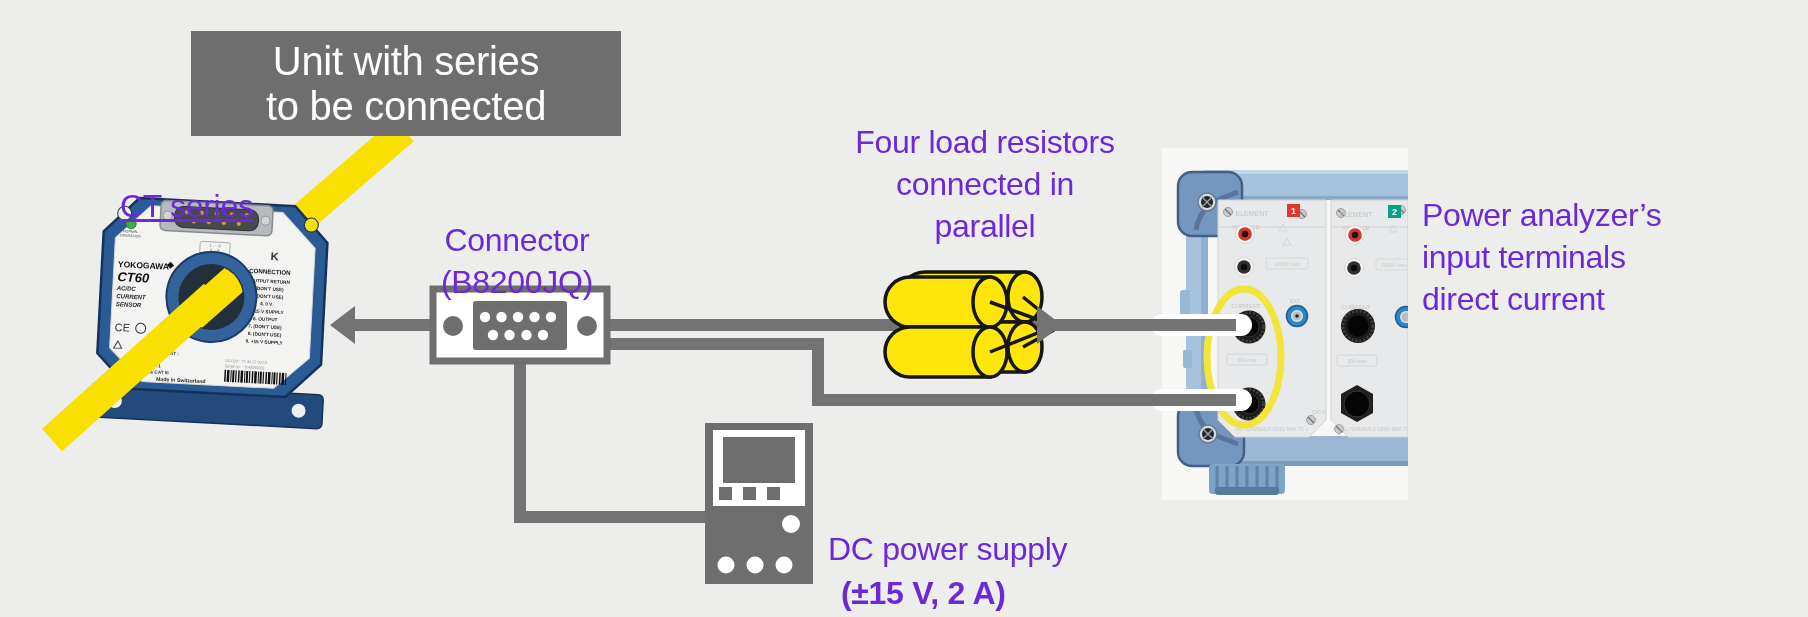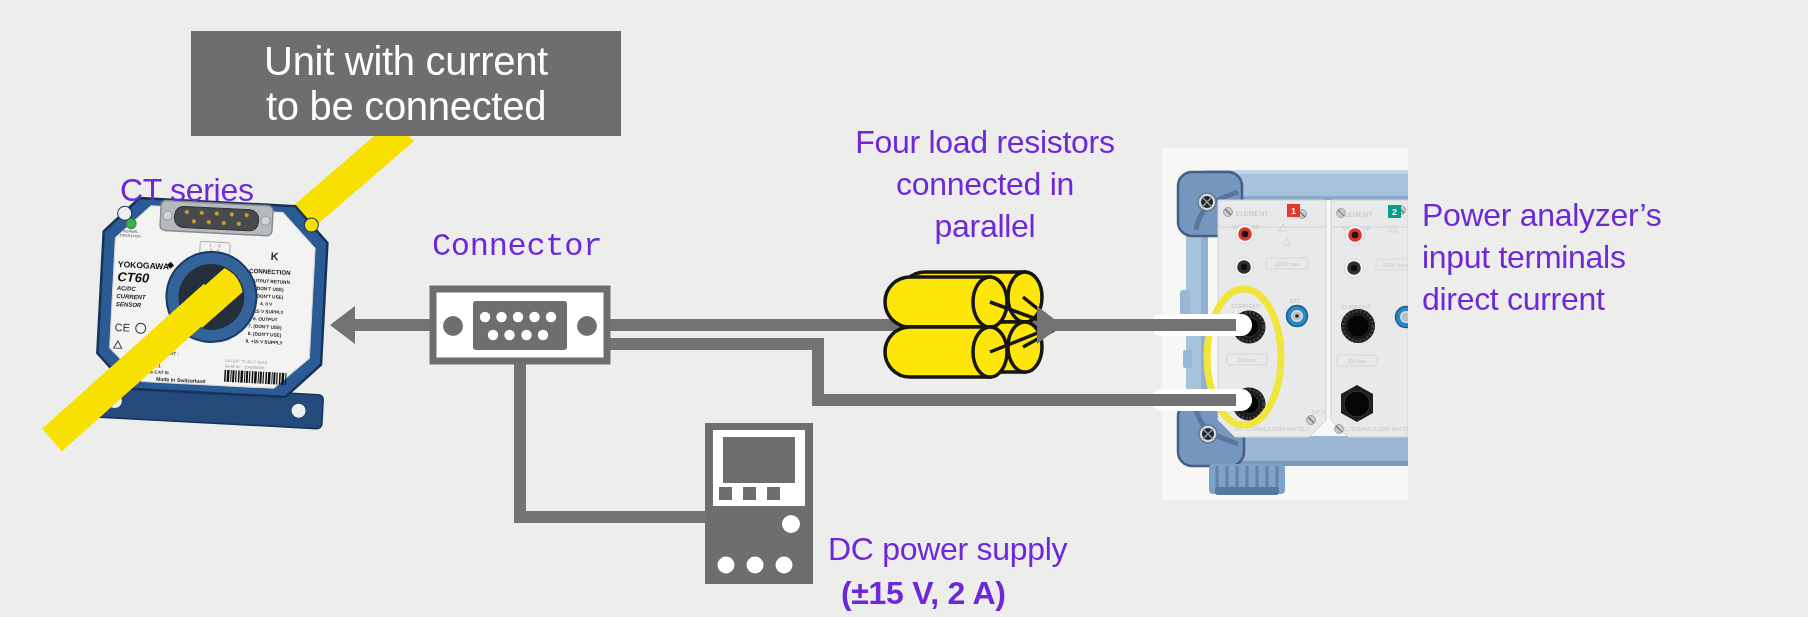--- a/index.html
+++ b/index.html
@@ -10,22 +10,22 @@
     color:#383838;
   }
   .abs{position:absolute;}
   .lbl{font-size:32px;line-height:42px;letter-spacing:-0.3px;color:#6d28d9;white-space:nowrap;margin-top:29px;}
   .center{text-align:center;}
   #unit-box{
     left:191px;top:31px;width:430px;height:105px;background:#6e6e6e;
     display:flex;flex-direction:column;justify-content:center;align-items:center;
     color:#fff;font-size:40px;line-height:45px;letter-spacing:-0.3px;z-index:5;
   }
-  #ct-series-label{left:120px;top:140px;z-index:5;}
-  #connector-label{left:387px;top:197px;width:260px;z-index:5;font-family:Liberation Mono, monospace;}
+  #ct-series-label{left:120px;top:156px;z-index:5;text-decoration:underline;}
+  #connector-label{left:387px;top:190px;width:260px;z-index:5;}
   #resistors-label{left:775px;top:92px;width:420px;z-index:5;}
   #analyzer-label{left:1422px;top:165px;z-index:5;}
   #dc-label{left:828px;top:498px;line-height:44px;z-index:5;}
   #dc-label .dc-line2{margin-left:13px;font-weight:bold;}
   #analyzer-photo{left:1162px;top:148px;z-index:1;}
   #overlay{left:0;top:0;z-index:3;}
 </style>
 </head>
 <body>
 
@@ -308,28 +308,29 @@
       <rect x="743" y="487" width="13" height="13" fill="#6e6e6e"></rect>
       <rect x="767" y="487" width="13" height="13" fill="#6e6e6e"></rect>
       <circle cx="791" cy="524" r="9" fill="#ffffff"></circle>
       <circle cx="726" cy="565" r="8.5" fill="#ffffff"></circle>
       <circle cx="755" cy="565" r="8.5" fill="#ffffff"></circle>
       <circle cx="784" cy="565" r="8.5" fill="#ffffff"></circle>
     </g>
   </svg>
 
   <div id="unit-box" class="abs">
-    <div>Unit with current</div>
+    <div>Unit with series</div>
     <div>to be connected</div>
   </div>
 
   <div id="ct-series-label" class="abs lbl">CT series</div>
 
   <div id="connector-label" class="abs lbl center">
     <div>Connector</div>
+    <div>(B8200JQ)</div>
   </div>
 
   <div id="resistors-label" class="abs lbl center">
     <div>Four load resistors</div>
     <div>connected in</div>
     <div>parallel</div>
   </div>
 
   <div id="analyzer-label" class="abs lbl">
     <div>Power analyzer’s</div>

